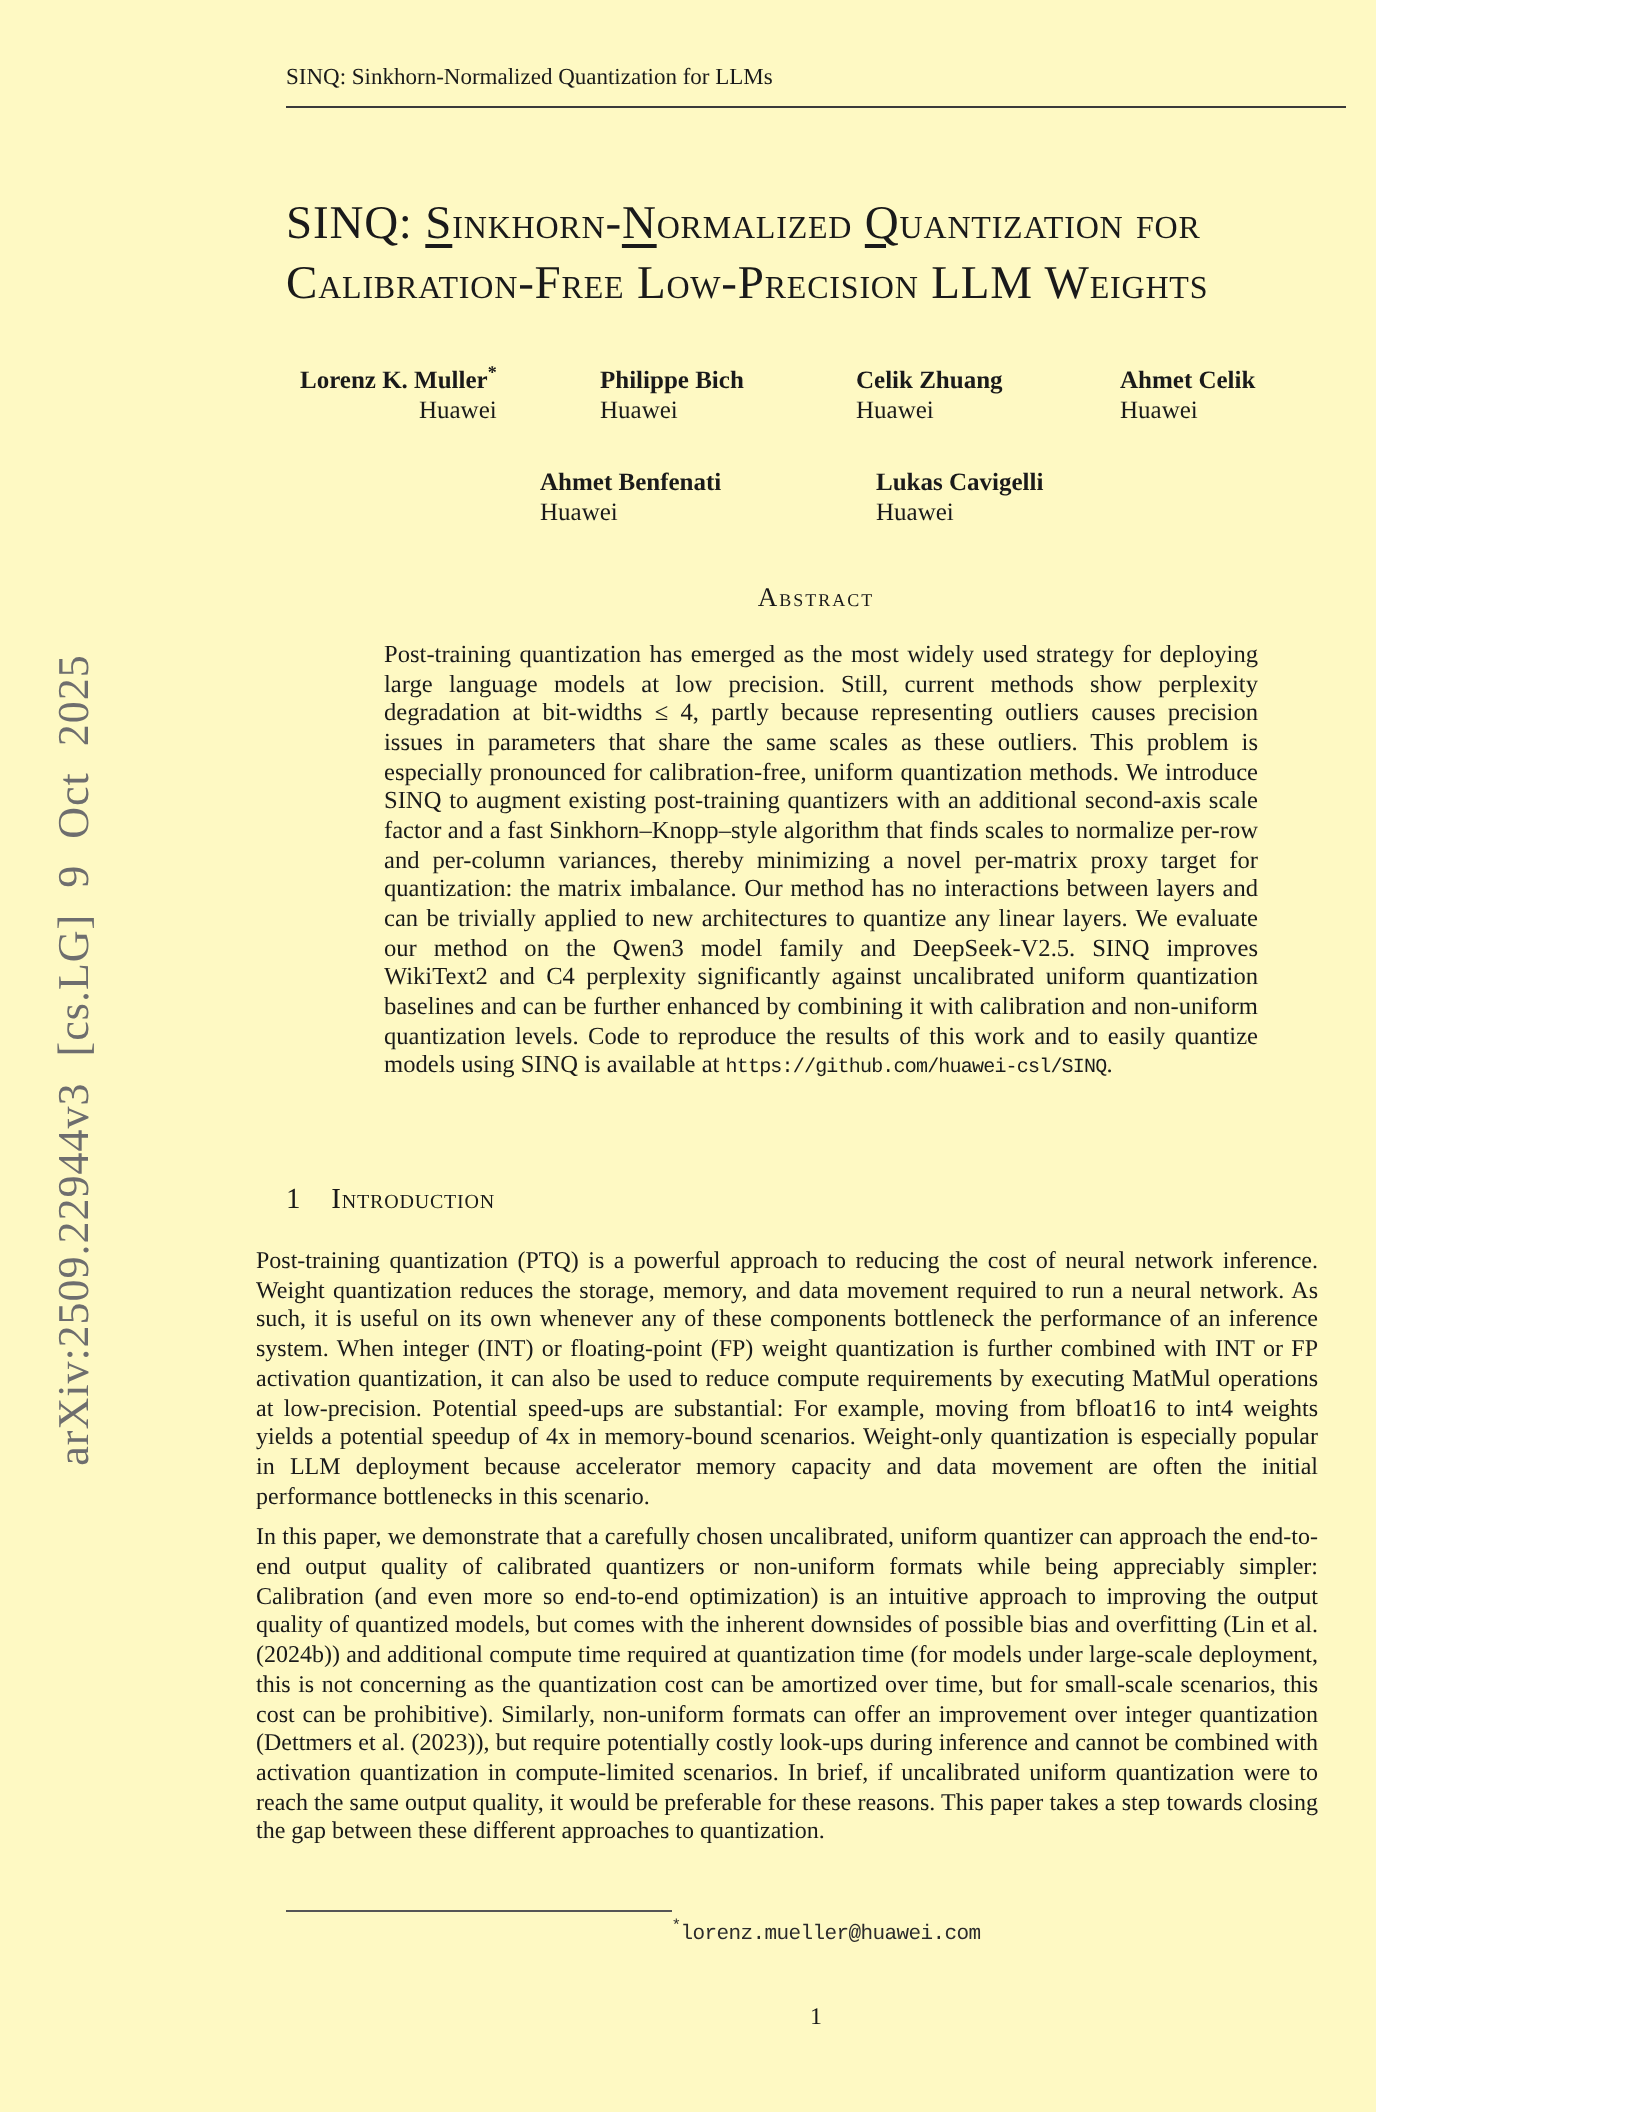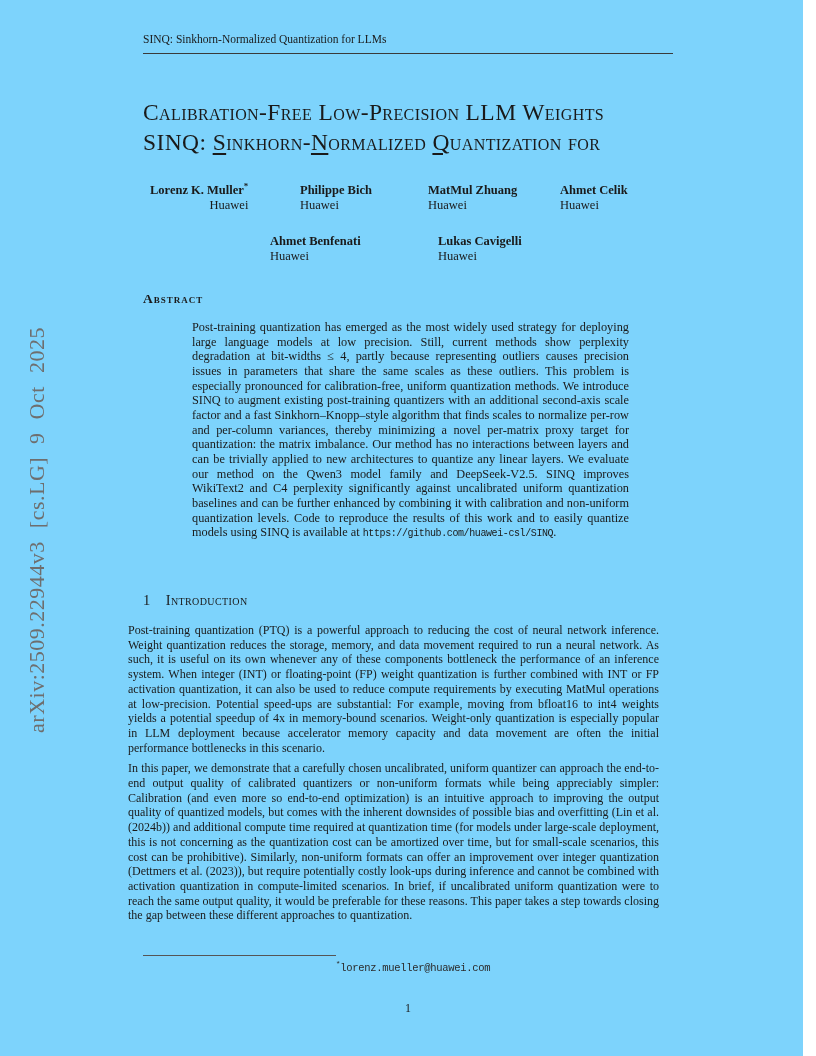--- a/index.html
+++ b/index.html
@@ -2,23 +2,23 @@
 <html lang="en"><head>
 <meta charset="utf-8">
 <style>
   html, body {
     margin: 0;
     padding: 0;
     background: #ffffff;
   }
   .page {
     position: relative;
-    width: 803px;
+    width: 688px;
     height: 1056px;
-    background: #7dd3fc;
+    background: #fef9c3;
     overflow: hidden;
     font-family: "Liberation Serif", "DejaVu Serif", serif;
     color: #1a1a1a;
   }
 
   
   .running-header {
     position: absolute;
     left: 143px;
     top: 33px;
@@ -81,22 +81,23 @@
   .author-name { font-weight: bold; }
   .author-name sup { font-size: 9px; }
 
   
   .abstract-heading {
     position: absolute;
     left: 143px;
     top: 291px;
     width: 530px;
     margin: 0;
+    text-align: center;
     font-size: 13.5px;
-    font-weight: bold;
+    font-weight: normal;
     font-variant: small-caps;
     letter-spacing: 1px;
   }
   .abstract-body {
     position: absolute;
     left: 192px;
     top: 320px;
     width: 437px;
     text-align: justify;
     font-size: 12.3px;
@@ -171,35 +172,35 @@
 
 <div class="page">
 
   <div class="running-header">
     <span>SINQ: Sinkhorn-Normalized Quantization for LLMs</span>
   </div>
 
   <div class="arxiv-stamp">arXiv:2509.22944v3  [cs.LG]  9 Oct 2025</div>
 
   <h1 class="paper-title">
+    <div><span>SINQ: </span><span class="u">S</span><span>inkhorn-</span><span class="u">N</span><span>ormalized </span><span class="u">Q</span><span>uantization for</span></div>
     <div>Calibration-Free Low-Precision LLM Weights</div>
-    <div><span>SINQ: </span><span class="u">S</span><span>inkhorn-</span><span class="u">N</span><span>ormalized </span><span class="u">Q</span><span>uantization for</span></div>
   </h1>
 
   <div class="authors">
     <div class="author-cell a1">
       <div class="author-name"><span>Lorenz K. Muller</span><sup>*</sup></div>
       <div class="author-affil">Huawei</div>
     </div>
     <div class="author-cell a2">
       <div class="author-name"><span>Philippe Bich</span><sup></sup></div>
       <div class="author-affil">Huawei</div>
     </div>
     <div class="author-cell a3">
-      <div class="author-name"><span>MatMul Zhuang</span><sup></sup></div>
+      <div class="author-name"><span>Celik Zhuang</span><sup></sup></div>
       <div class="author-affil">Huawei</div>
     </div>
     <div class="author-cell a4">
       <div class="author-name"><span>Ahmet Celik</span><sup></sup></div>
       <div class="author-affil">Huawei</div>
     </div>
     <div class="author-cell a5">
       <div class="author-name"><span>Ahmet Benfenati</span><sup></sup></div>
       <div class="author-affil">Huawei</div>
     </div>

